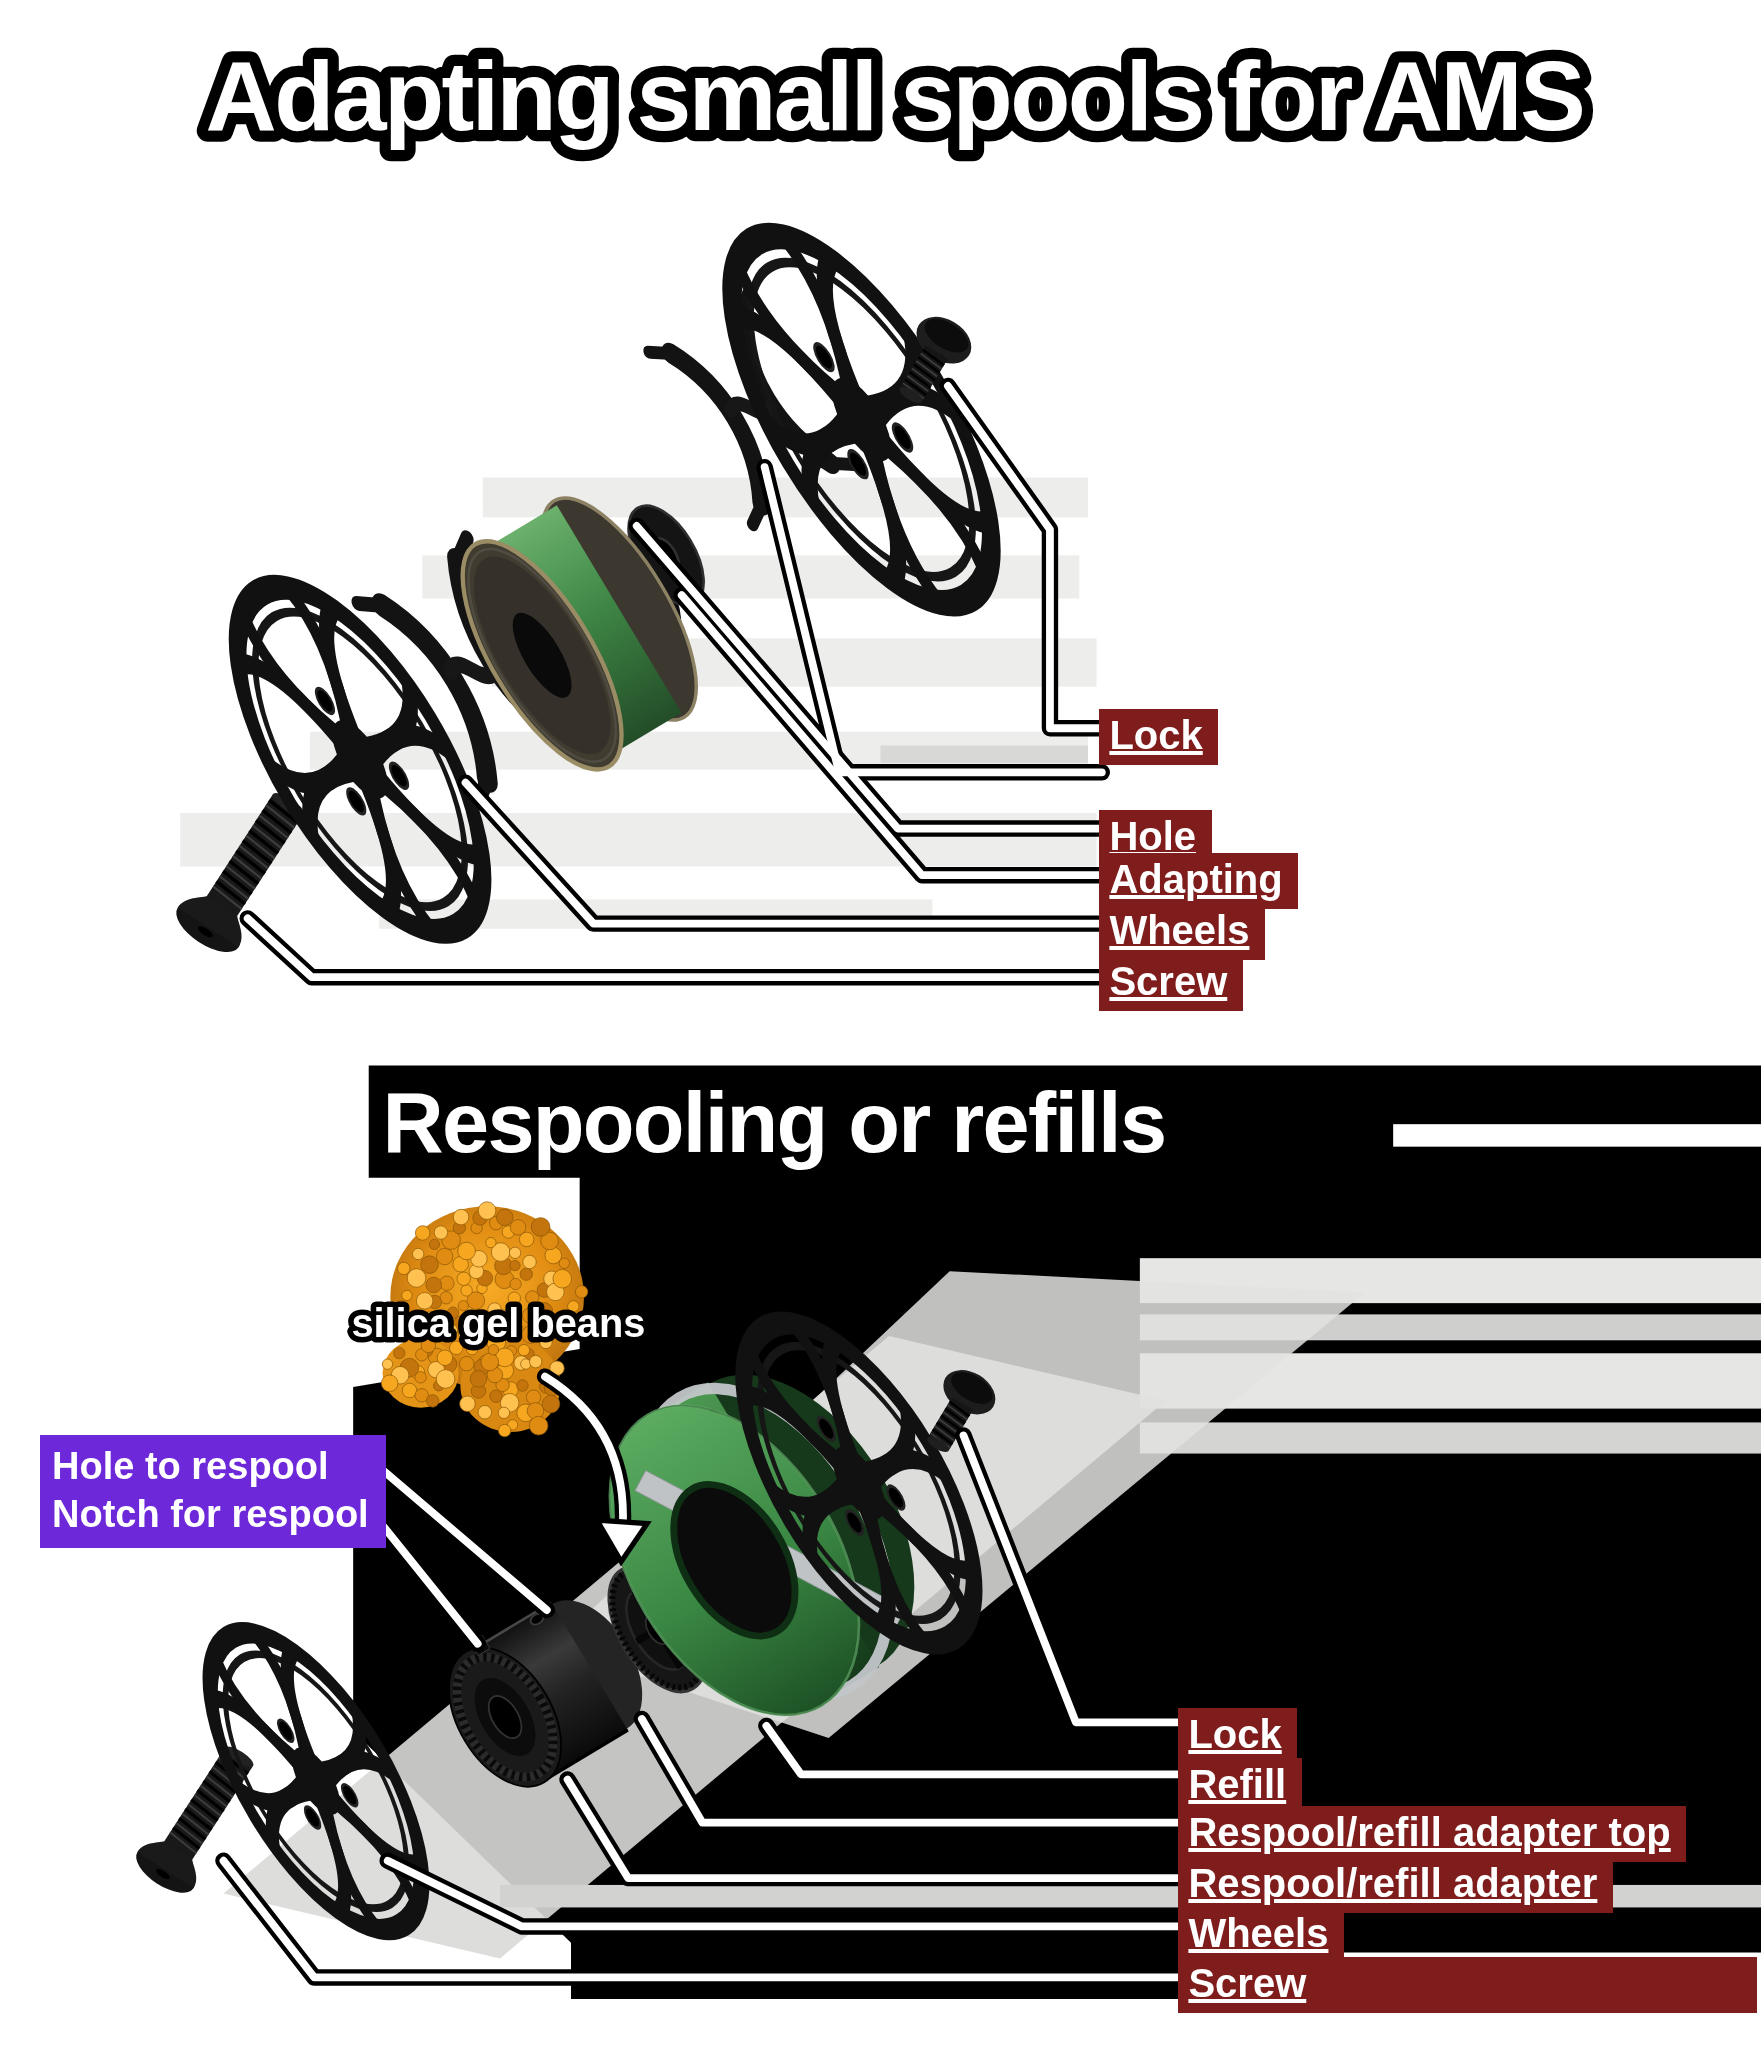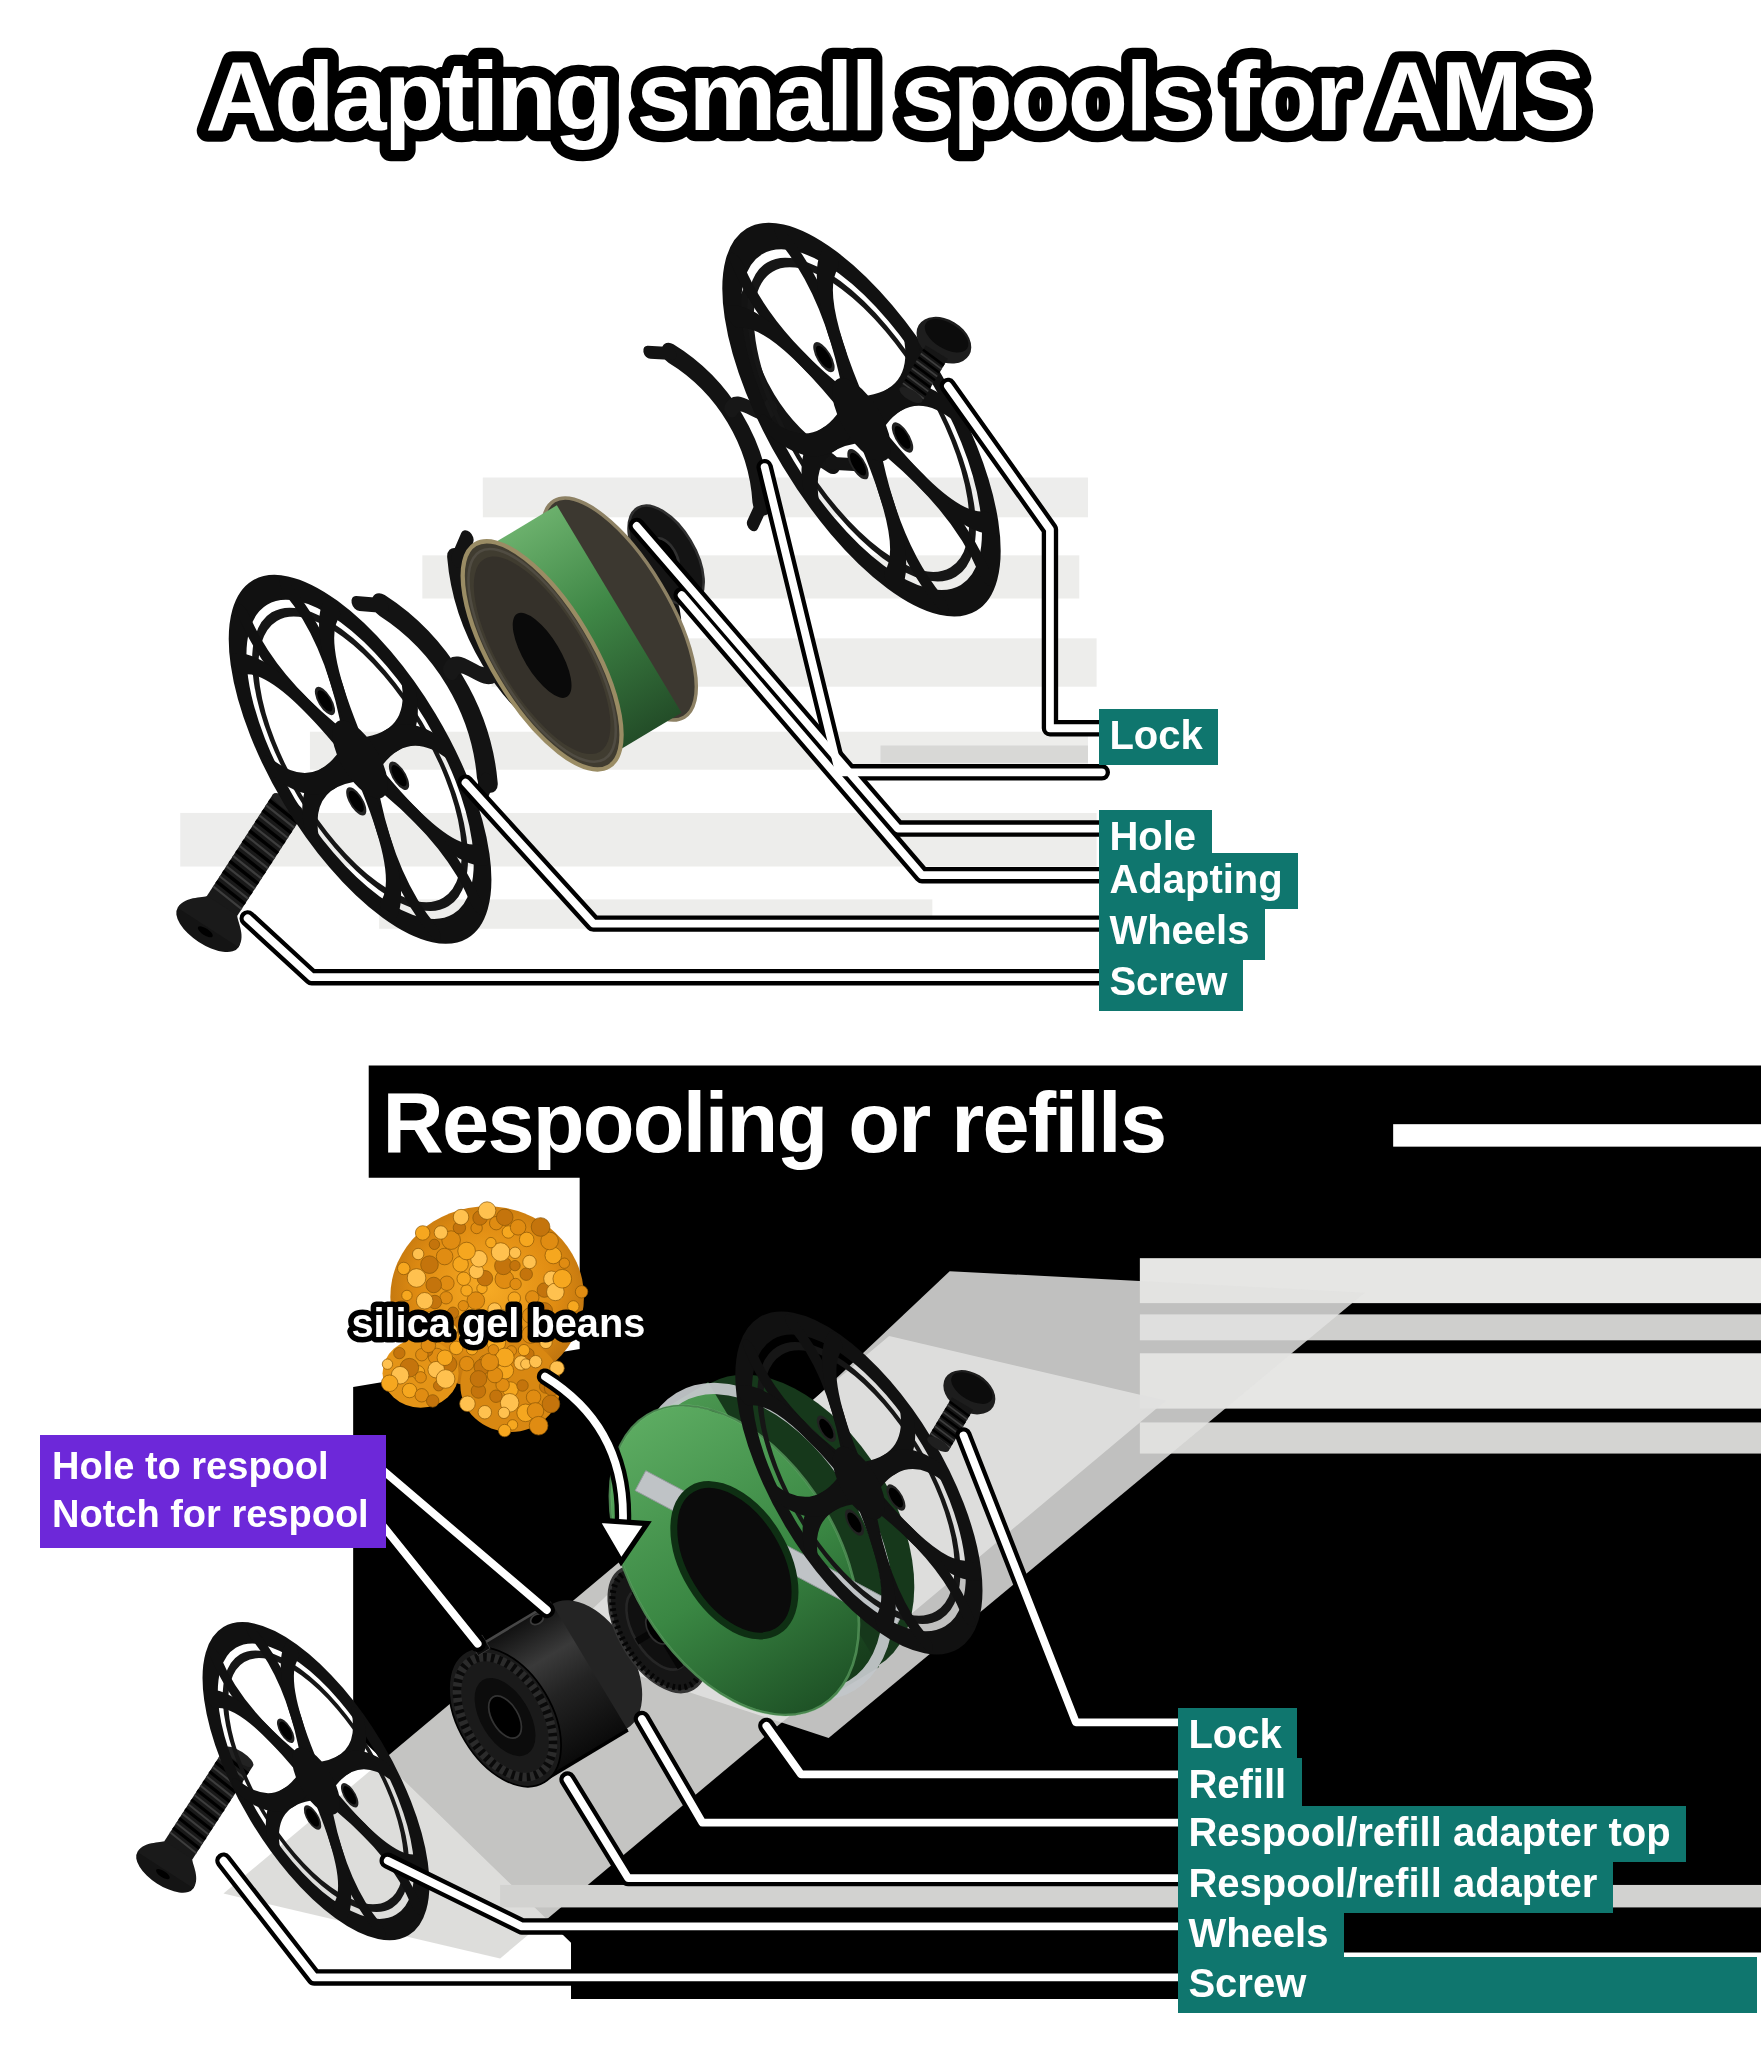--- a/index.html
+++ b/index.html
@@ -1,22 +1,22 @@
 <!DOCTYPE html>
 <html style="font-size:14px"><head>
 <meta charset="utf-8">
 <style>
   html,body{margin:0;padding:0;background:#fff;}
   body{width:1761px;height:2072px;position:relative;overflow:hidden;
        font-family:"Liberation Sans",sans-serif;}
   #stage{position:absolute;left:16px;top:0;width:1761px;height:1528px;}
   #art{position:absolute;left:0;top:0;z-index:1;}
-  .plabel{position:absolute;z-index:3;background:#0f766e;color:#fff;
+  .plabel{position:absolute;z-index:3;background:#7f1d1d;color:#fff;
           font:bold 40px/1.15 "Liberation Sans",sans-serif;
-          padding:2.6px 15.6px 7px 10.4px;white-space:nowrap;}
+          padding:2.6px 15.6px 7px 10.4px;white-space:nowrap;text-decoration:underline;}
   .plabel.top{left:1083px;}
   .plabel.bot{left:1162px;}
   #callout-box{position:absolute;z-index:3;left:24px;top:1435px;background:#6d28d9;color:#fff;
           font:bold 38px/48px "Liberation Sans",sans-serif;
           padding:7px 17.3px 10.4px 12px;white-space:nowrap;}
   svg text{font-family:"Liberation Sans",sans-serif;font-weight:bold;}
   .big-title{fill:#fff;stroke:#000;stroke-width:26px;paint-order:stroke;stroke-linejoin:round;}
   .band-title{fill:#fff;}
   .beans-caption{fill:#fff;stroke:#000;stroke-width:13px;paint-order:stroke;stroke-linejoin:round;}
   #leads path{stroke:#000;stroke-width:19;fill:none;stroke-linecap:round;stroke-linejoin:round;}

